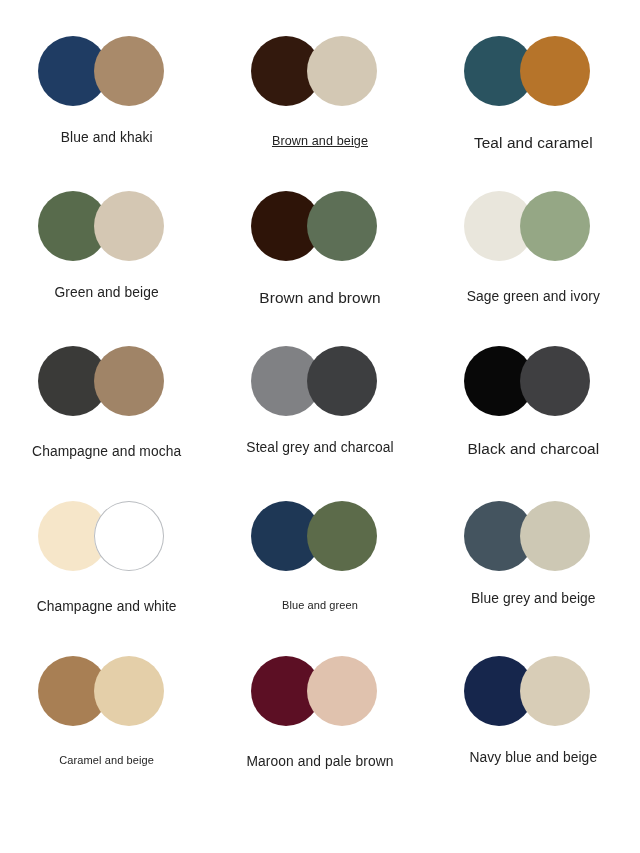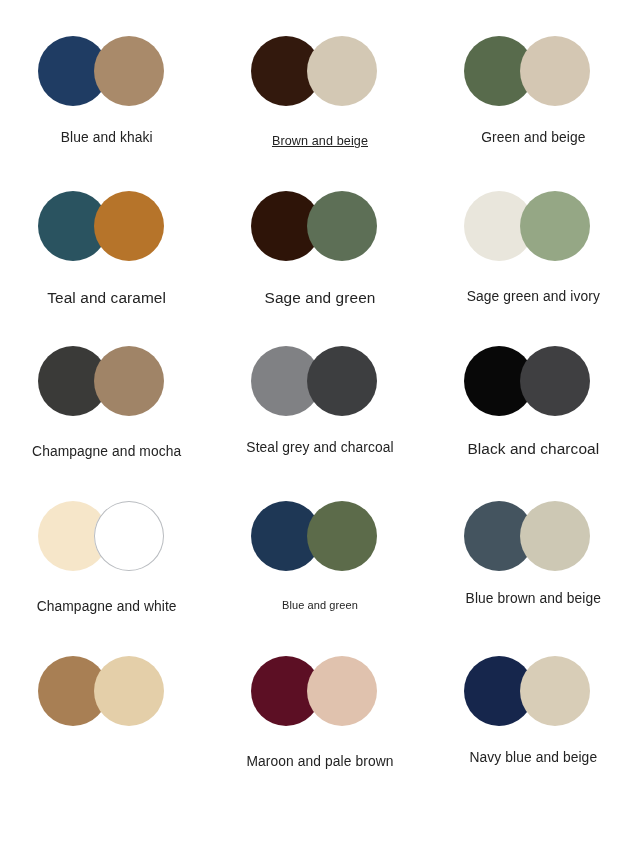--- a/index.html
+++ b/index.html
@@ -83,38 +83,38 @@
     </div>
     <div class="palette-cell">
       <div class="swatch-pair">
         <span class="swatch swatch-left" style="background-color: rgb(51, 25, 13);"></span>
         <span class="swatch swatch-right" style="background-color: rgb(211, 200, 180);"></span>
       </div>
       <span class="pair-label lbl-sm pad-2">Brown and beige</span>
     </div>
     <div class="palette-cell">
       <div class="swatch-pair">
+        <span class="swatch swatch-left" style="background-color: rgb(42, 83, 96);"></span>
+        <span class="swatch swatch-right" style="background-color: rgb(182, 116, 42);"></span>
+      </div>
+      <span class="pair-label lbl-lg pad-2">Teal and caramel</span>
+    </div>
+    <div class="palette-cell">
+      <div class="swatch-pair">
         <span class="swatch swatch-left" style="background-color: rgb(88, 107, 76);"></span>
         <span class="swatch swatch-right" style="background-color: rgb(212, 199, 179);"></span>
       </div>
       <span class="pair-label lbl-md pad-1">Green and beige</span>
     </div>
     <div class="palette-cell">
       <div class="swatch-pair">
-        <span class="swatch swatch-left" style="background-color: rgb(42, 83, 96);"></span>
-        <span class="swatch swatch-right" style="background-color: rgb(182, 116, 42);"></span>
-      </div>
-      <span class="pair-label lbl-lg pad-2">Teal and caramel</span>
-    </div>
-    <div class="palette-cell">
-      <div class="swatch-pair">
         <span class="swatch swatch-left" style="background-color: rgb(46, 20, 8);"></span>
         <span class="swatch swatch-right" style="background-color: rgb(93, 111, 86);"></span>
       </div>
-      <span class="pair-label lbl-lg pad-2">Sage and green</span>
+      <span class="pair-label lbl-lg pad-2">Brown and brown</span>
     </div>
     <div class="palette-cell">
       <div class="swatch-pair">
         <span class="swatch swatch-left" style="background-color: rgb(233, 230, 220);"></span>
         <span class="swatch swatch-right" style="background-color: rgb(149, 167, 133);"></span>
       </div>
       <span class="pair-label lbl-md pad-2">Sage green and ivory</span>
     </div>
     <div class="palette-cell">
       <div class="swatch-pair">
@@ -149,27 +149,28 @@
         <span class="swatch swatch-left" style="background-color: rgb(30, 55, 85);"></span>
         <span class="swatch swatch-right" style="background-color: rgb(92, 107, 74);"></span>
       </div>
       <span class="pair-label lbl-xl pad-2">Blue and green</span>
     </div>
     <div class="palette-cell">
       <div class="swatch-pair">
         <span class="swatch swatch-left" style="background-color: rgb(68, 84, 95);"></span>
         <span class="swatch swatch-right" style="background-color: rgb(205, 200, 180);"></span>
       </div>
-      <span class="pair-label lbl-md pad-0">Blue brown and beige</span>
+      <span class="pair-label lbl-md pad-0">Blue grey and beige</span>
     </div>
     <div class="palette-cell">
       <div class="swatch-pair">
         <span class="swatch swatch-left" style="background-color: rgb(168, 127, 84);"></span>
         <span class="swatch swatch-right" style="background-color: rgb(228, 207, 169);"></span>
       </div>
+      <span class="pair-label lbl-xl pad-2">Caramel and beige</span>
     </div>
     <div class="palette-cell">
       <div class="swatch-pair">
         <span class="swatch swatch-left" style="background-color: rgb(92, 15, 36);"></span>
         <span class="swatch swatch-right" style="background-color: rgb(224, 194, 174);"></span>
       </div>
       <span class="pair-label lbl-md pad-2">Maroon and pale brown</span>
     </div>
     <div class="palette-cell">
       <div class="swatch-pair">

